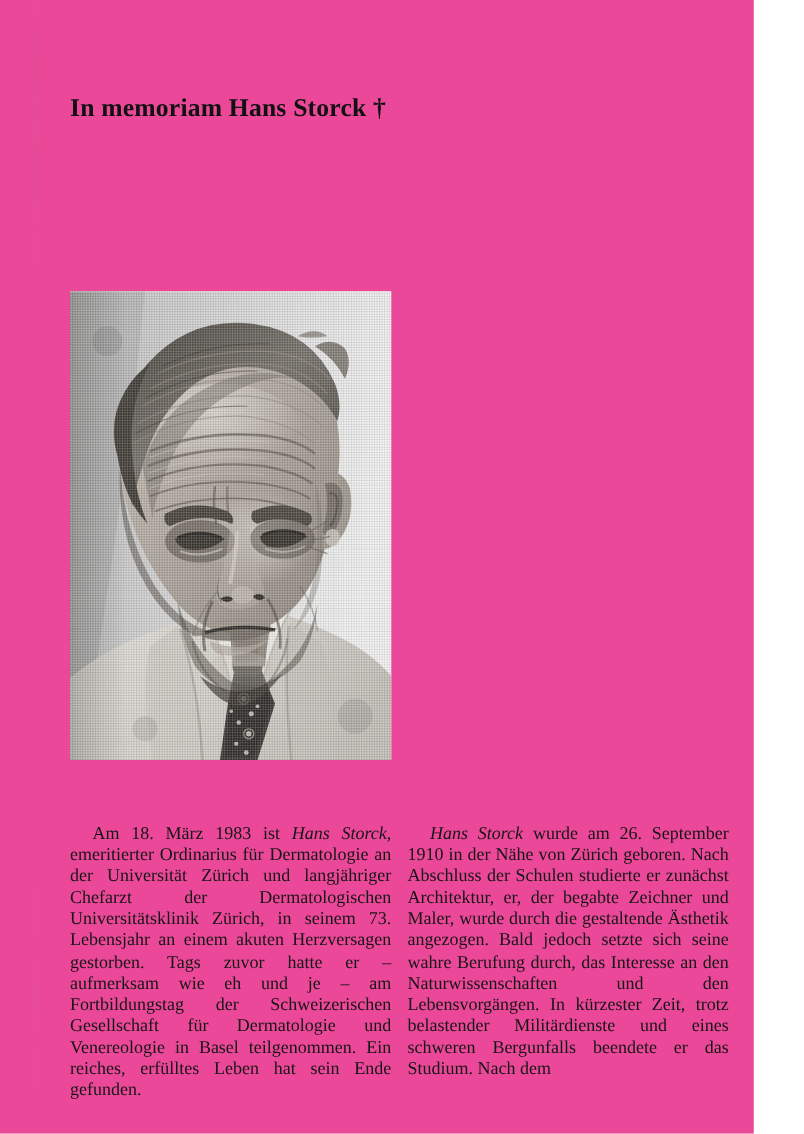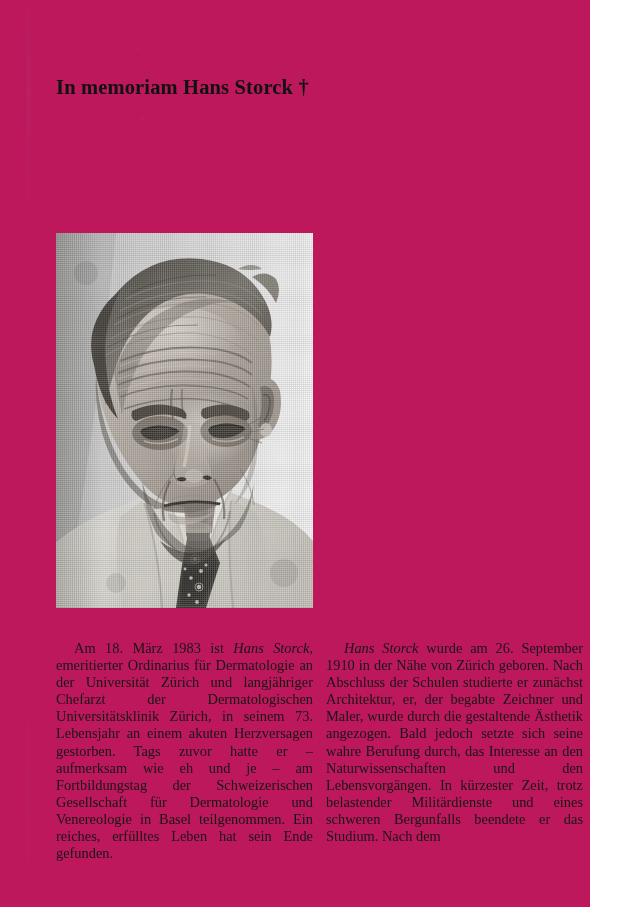--- a/index.html
+++ b/index.html
@@ -9,22 +9,23 @@
     background: #ffffff;
   }
   body {
     font-family: "Liberation Serif", "DejaVu Serif", serif;
     color: #141414;
   }
   #page {
     position: relative;
     width: 590px;
     height: 907px;
-    background: #be185d;
+    background: #ec4899;
     overflow: hidden;
+    padding-left: 13px;
   }
 
   
   .scan-edge-left {
     position: absolute;
     left: 26px;
     top: 0;
     width: 5px;
     height: 907px;
     background: linear-gradient(to bottom,
@@ -94,21 +95,21 @@
       radial-gradient(circle at 50% 50%, rgba(0,0,0,0.22) 0.6px, rgba(0,0,0,0) 1.0px);
     background-size: 2.05px 2.05px;
     background-position: 1px 1px;
     opacity: 0.7;
   }
 
   
   #columns {
     position: absolute;
     left: 56px;
-    top: 640px;
+    top: 659px;
     width: 536px;
     display: flex;
     gap: 13px;
   }
   .col {
     width: 257px;
   }
   .col p {
     margin: 0;
     font-size: 14.4px;

